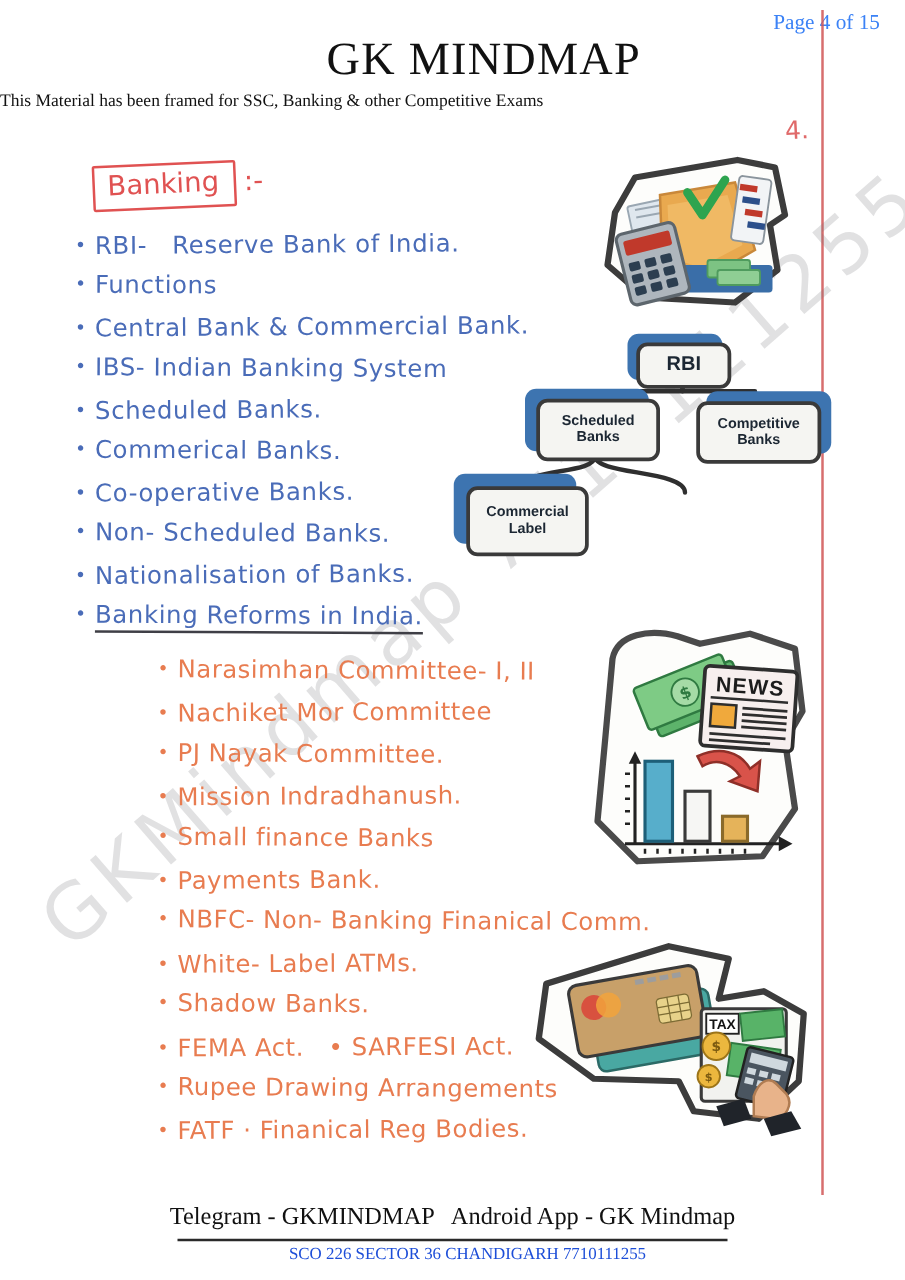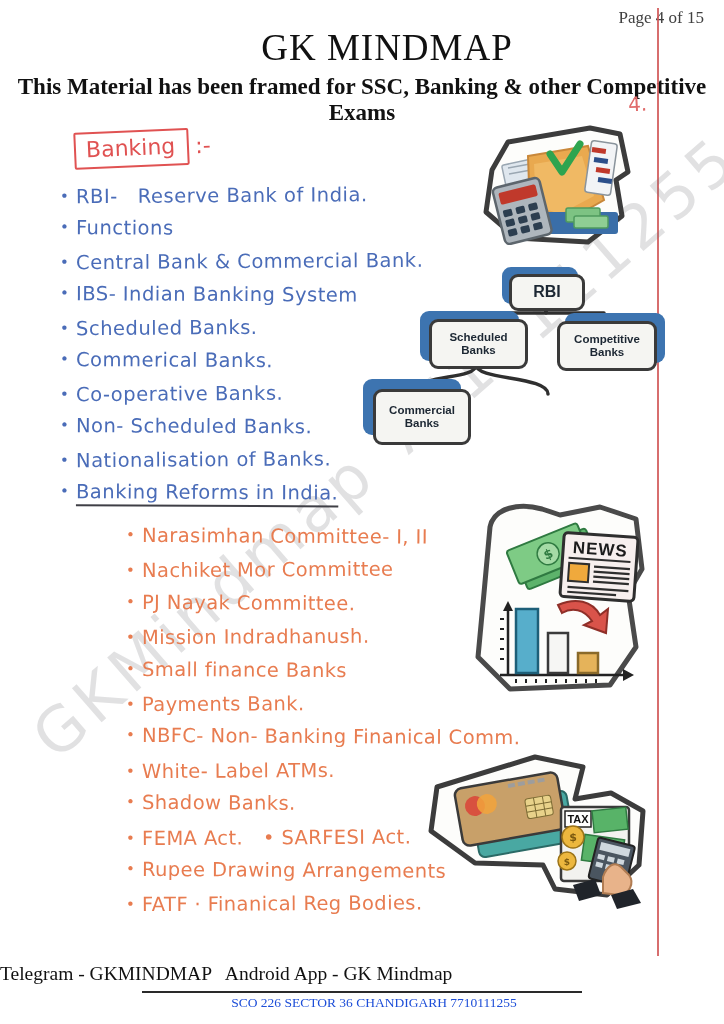--- a/index.html
+++ b/index.html
@@ -1,28 +1,28 @@
 <!DOCTYPE html>
 <html><head>
 <meta charset="utf-8">
 <style>
   html,body{margin:0;padding:0;background:#888;}
   #page{
     position:relative;width:724px;height:1024px;background:#ffffff;
     overflow:hidden;font-family:"Liberation Serif",serif;
   }
   
-  .page-indicator{position:absolute;top:8px;right:20px;font-size:17px;color:#404040;}
+  .page-indicator{position:absolute;top:8px;right:20px;font-size:17px;color:#3b82f6;}
   .doc-title{position:absolute;top:26px;left:0;width:100%;text-align:center;
     font-size:37px;letter-spacing:1px;color:#111;font-weight:400;padding-left:25px;}
-  .doc-subtitle{position:absolute;top:74px;left:0;width:100%;text-align:center;
-    font-size:23px;font-weight:700;color:#111;}
+  .doc-subtitle{position:absolute;top:74px;left:0;width:100%;
+    font-size:14px;font-weight:400;color:#111;}
   .hand-pageno{position:absolute;top:92px;left:628px;font-size:20px;color:#e06a6a;
     font-family:"DejaVu Sans",sans-serif;transform:rotate(-3deg);}
-  .footer-line1{position:absolute;top:963px;left:0;width:100%;
+  .footer-line1{position:absolute;top:963px;left:0;width:100%;text-align:center;
     font-size:19.5px;color:#111;white-space:pre;}
   .footer-rule{position:absolute;top:991px;left:142px;width:440px;height:2px;background:#2a2a2a;}
   .footer-line2{position:absolute;top:995px;left:12px;width:100%;text-align:center;
     font-size:13.5px;color:#1d4ed8;}
   .margin-line{position:absolute;top:8px;left:657px;width:2px;height:948px;
     background:#d05555;opacity:.85;}
   
   .watermark{position:absolute;left:66px;top:700px;z-index:1;
     font-family:"DejaVu Sans",sans-serif;font-size:62px;letter-spacing:6px;
     color:rgba(120,120,125,.22);white-space:nowrap;
@@ -110,21 +110,21 @@
       <path d="M176,41 L176,47 L106,47 L106,55"></path>
       <path d="M176,41 L176,47 L234,47 L234,57"></path>
       <path d="M106,99 C106,114 49,108 49,124"></path>
       <path d="M106,99 C106,114 178,110 178,128"></path>
     </g>
   </svg>
 
   <div class="fc-box fc-root">RBI</div>
   <div class="fc-box fc-sched">Scheduled Banks</div>
   <div class="fc-box fc-unsched">Competitive Banks</div>
-  <div class="fc-box fc-comm">Commercial Banks</div>
+  <div class="fc-box fc-comm">Commercial Label</div>
 
   <svg class="sticker" style="left:470px;top:120px;" width="205" height="150" viewBox="0 0 205 150">
     <path d="M38,22 L120,8 L150,14 L158,52 L146,60 L152,96 L118,122 L46,118 L16,92 L22,50 Z" fill="#fdfdfb" stroke="#3c3c3c" stroke-width="5" stroke-linejoin="round"></path>
     <g>
       <rect x="34" y="42" width="30" height="26" rx="2" transform="rotate(-12 49 55)" fill="#dfe7ee" stroke="#9aa7b2" stroke-width="1.5"></rect>
       <line x1="38" y1="48" x2="60" y2="44" stroke="#9aa7b2" stroke-width="1.5"></line>
       <line x1="39" y1="54" x2="61" y2="50" stroke="#9aa7b2" stroke-width="1.5"></line>
     </g>
     <g>
       <polygon points="58,36 118,26 134,80 92,104 60,92" fill="#e9a94f" stroke="#c9883a" stroke-width="2"></polygon>

